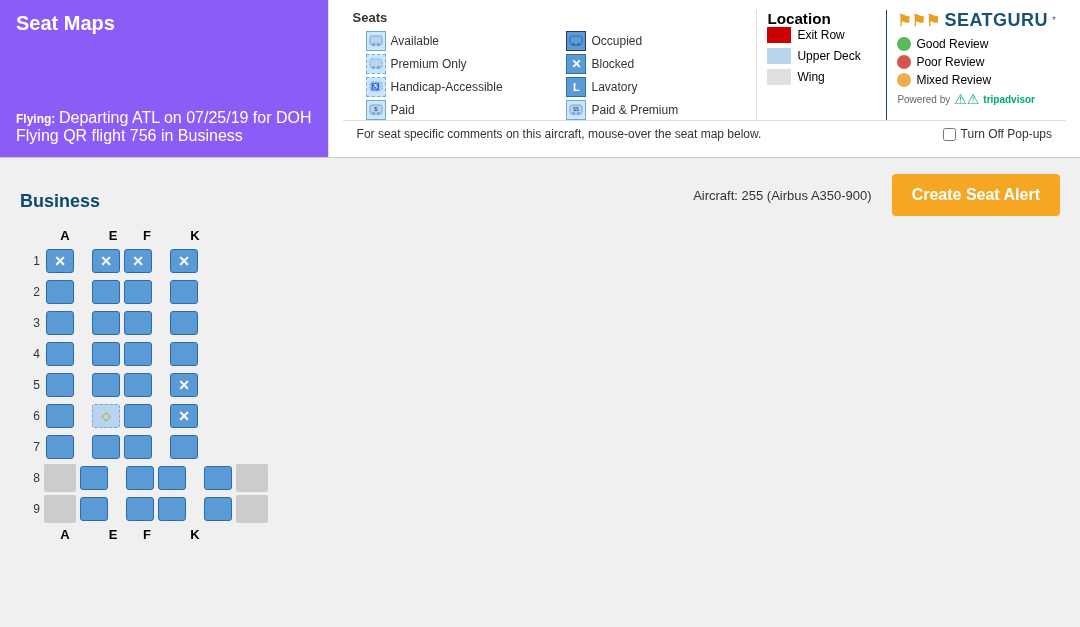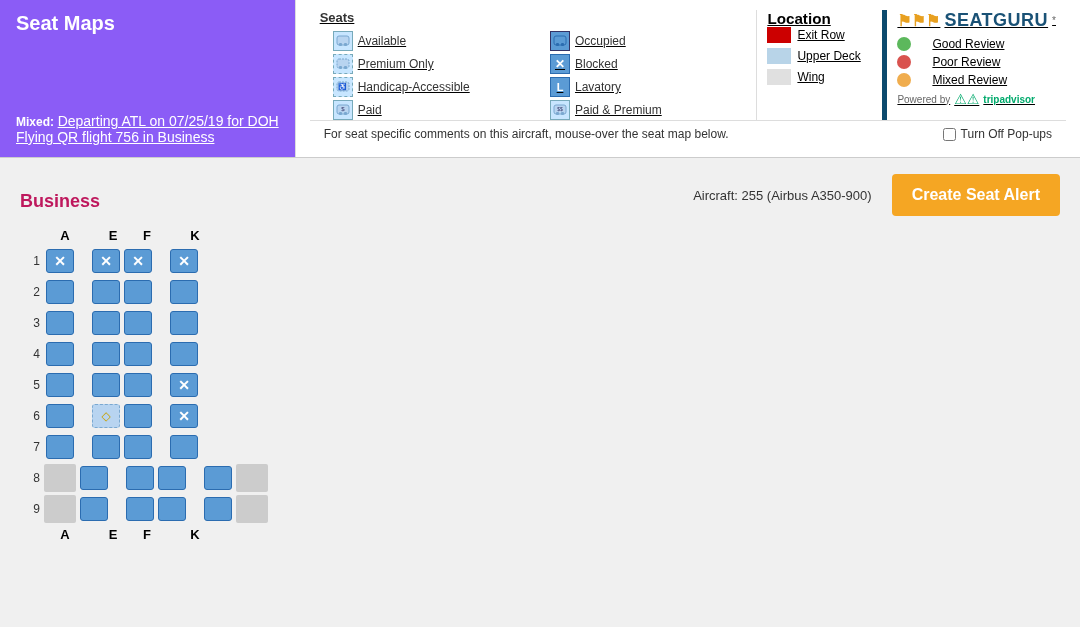--- a/index.html
+++ b/index.html
@@ -26,34 +26,32 @@
       font-weight: bold;
       margin-bottom: 6px;
     }
 
     .title-block .search-label {
       font-size: 12px;
       font-weight: bold;
     }
 
     .title-block .search-value {
-      font-size: 14px;
-      text-decoration: underline;
+      font-size: 16px;
     }
 
     .legend-block {
       flex: 1;
       padding: 10px 14px;
       border-left: 1px solid #ddd;
     }
 
     .legend-top {
       display: flex;
       gap: 0;
-      text-decoration: underline;
     }
 
     .legend-section {
       flex: 1;
       padding: 0 10px;
       border-right: 1px solid #ddd;
     }
 
     .legend-section:last-child {
       border-right: none;
@@ -95,21 +93,21 @@
     .seat-icon.premium { background: #c8e6ff; border: 1px dashed #7ab; color: #336; font-size: 8px; }
     .seat-icon.blocked { background: #5b9bd5; border: 1px solid #336; color: white; font-size: 11px; font-weight: bold; }
     .seat-icon.handicap { background: #c8e6ff; border: 1px dashed #7ab; color: #336; font-size: 9px; }
     .seat-icon.lavatory { background: #5b9bd5; border: 1px solid #336; color: white; font-size: 10px; font-weight: bold; }
     .seat-icon.paid-premium { background: #c8e6ff; border: 1px solid #7ab; color: #336; font-size: 8px; }
     .seat-icon.paid { background: #c8e6ff; border: 1px solid #7ab; color: #336; font-size: 9px; }
 
     .location-section {
       min-width: 130px;
       padding: 0 10px;
-      border-right: 5px solid #0c4a6e;
+      border-right: 1px solid #0c4a6e;
     }
 
     .location-item {
       display: flex;
       align-items: center;
       gap: 6px;
       font-size: 12px;
       margin-bottom: 5px;
     }
 
@@ -137,21 +135,21 @@
 
     .seatguru-logo .bars {
       color: #e8a020;
       font-size: 14px;
       font-weight: bold;
     }
 
     .review-item {
       display: flex;
       align-items: center;
-      gap: 21px;
+      gap: 5px;
       font-size: 12px;
       margin-bottom: 4px;
     }
 
     .review-dot {
       width: 14px;
       height: 14px;
       border-radius: 50%;
       flex-shrink: 0;
     }
@@ -201,21 +199,21 @@
     .section-header {
       display: flex;
       align-items: center;
       justify-content: space-between;
       margin-bottom: 12px;
     }
 
     .section-title {
       font-size: 18px;
       font-weight: bold;
-      color: #be185d;
+      color: #0c4a6e;
       margin-top: 12px;
     }
 
     .aircraft-info {
       font-size: 13px;
       color: #333;
     }
 
     .create-alert-btn {
       background: #f5a623;
@@ -298,21 +296,21 @@
     }
   </style>
 </head>
 <body>
 
 <div class="header-section">
 
   <div class="title-block">
     <h1>Seat Maps</h1>
     <div>
-      <span class="search-label">Mixed:</span>
+      <span class="search-label">Flying:</span>
       <span class="search-value">Departing ATL on 07/25/19 for DOH<br>Flying QR flight 756 in Business</span>
     </div>
   </div>
 
   <div class="legend-block">
     <div class="legend-top">
 
       <div class="legend-section">
         <h3>Seats</h3>
         <div class="legend-grid">

